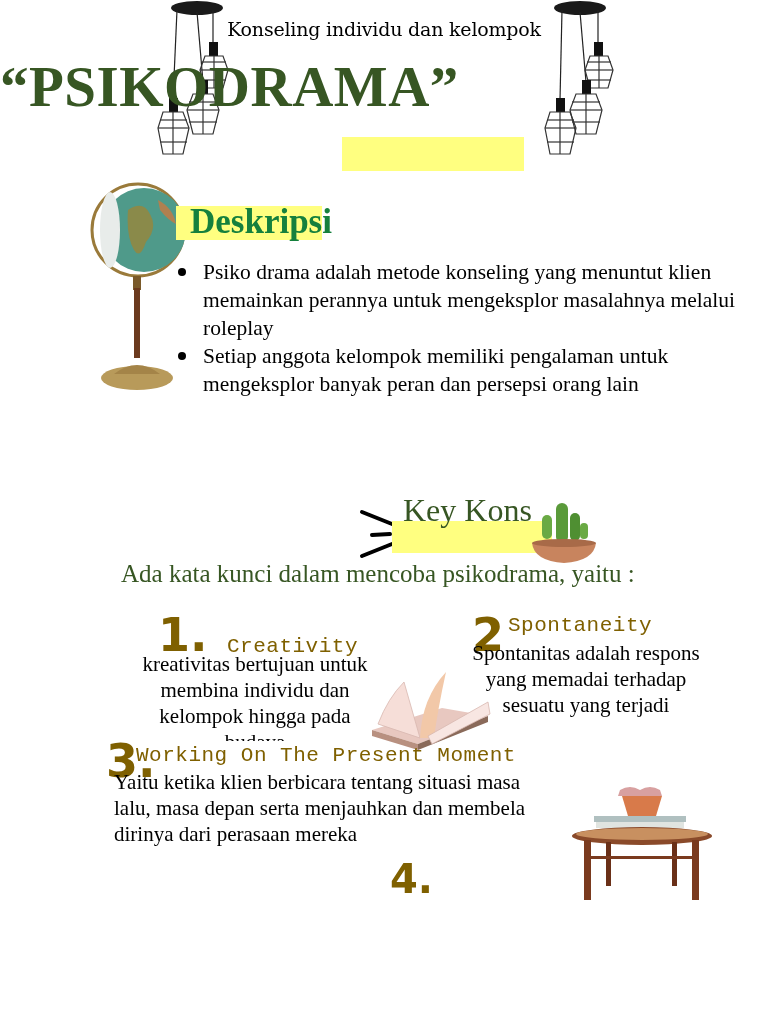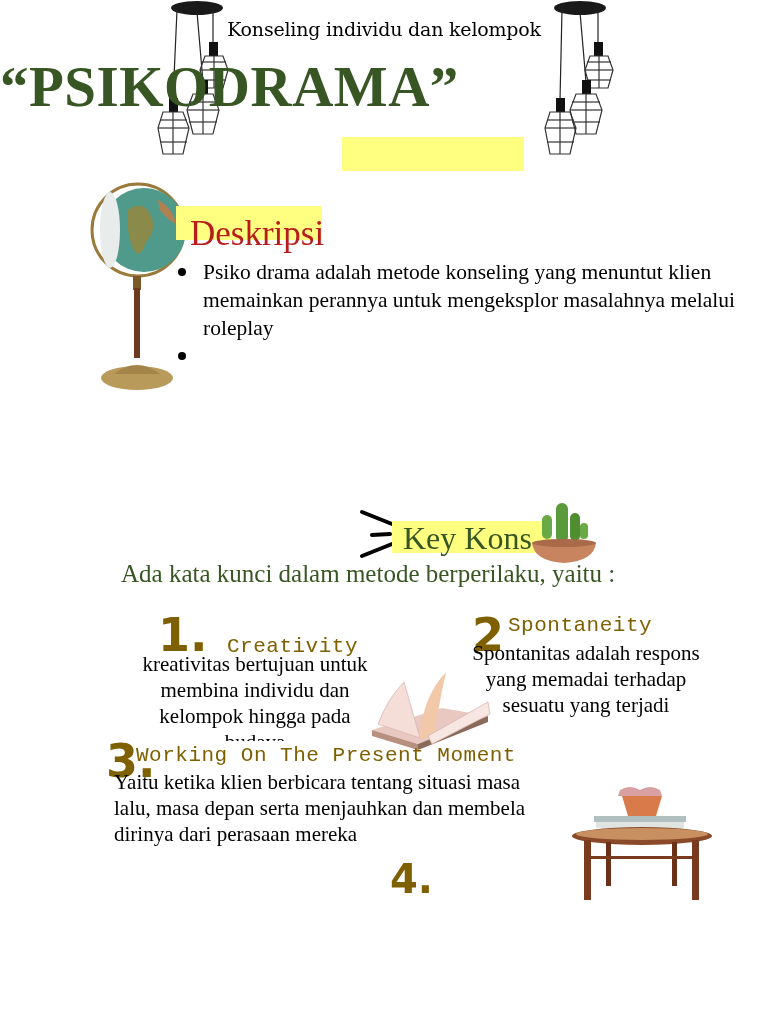--- a/index.html
+++ b/index.html
@@ -9,30 +9,30 @@
 
     .subtitle { left: 0; width: 768px; top: 18px; text-align: center; font-size: 19px;
                 font-family: "DejaVu Serif", serif; letter-spacing: -0.2px; }
     .title { left: 0; width: 768px; top: 52px; font-size: 57px; font-weight: bold;
              color: #375623; letter-spacing: 0.5px; line-height: 70px; }
     .yellow-box { left: 342px; top: 137px; width: 182px; height: 34px; }
 
     .lamp { top: 0; width: 80px; height: 160px; }
 
     .desk-highlight { left: 176px; top: 206px; width: 146px; height: 34px; }
-    .desk-title { left: 190px; top: 214px; font-size: 35px; color: #b91c1c; }
+    .desk-title { left: 190px; top: 202px; font-size: 35px; color: #15803d; font-weight: bold; }
 
     .bullets { left: 175px; top: 258px; width: 560px; margin: 0; padding: 0; list-style: none;
                font-size: 21.5px; line-height: 28px; }
     .bullets li { position: relative; padding-left: 28px; }
     .bullets li .dot { position: absolute; left: 3px; top: 10px; width: 8px; height: 8px;
                        border-radius: 50%; background: #000; }
 
     .key-highlight { left: 392px; top: 521px; width: 160px; height: 32px; }
-    .key-title { left: 403px; top: 520px; font-size: 32px; color: #375623; }
+    .key-title { left: 403px; top: 492px; font-size: 32px; color: #375623; }
     .key-intro { left: 121px; top: 560px; font-size: 25px; color: #375623; }
 
     .num { font-family: "DejaVu Sans", sans-serif; font-weight: bold; color: #7f6000; font-size: 46px; line-height: 46px; }
     .mono-head { font-family: "Liberation Mono", monospace; color: #7f6000; font-size: 21px; letter-spacing: 0.5px; }
     .body-text { font-size: 21px; line-height: 26px; }
 
     .k1-num { left: 158px; top: 612px; }
     .k1-head { left: 183px; top: 635px; margin-left: 44px; }
     .k1-body { left: 140px; top: 651px; width: 230px; height: 90px; text-align: center; overflow: hidden; }
 
@@ -129,41 +129,41 @@
   <rect x="46" y="108" width="6" height="70" fill="#6b3a1e"></rect>
   <ellipse cx="49" cy="198" rx="36" ry="12" fill="#b89a5a"></ellipse>
   <path d="M26 194 Q49 176 72 194 Z" fill="#a48448"></path>
 </svg>
 
 <div class="abs desk-highlight" style="background:#ffff80;"></div>
 <div class="abs desk-title">Deskripsi</div>
 
 <ul class="abs bullets">
   <li><span class="dot"></span><span>Psiko drama adalah metode konseling yang menuntut klien memainkan perannya untuk mengeksplor masalahnya melalui roleplay</span></li>
-  <li><span class="dot"></span></li>
+  <li><span class="dot"></span><span>Setiap anggota kelompok memiliki pengalaman untuk mengeksplor banyak peran  dan persepsi orang lain</span></li>
 </ul>
 
 <svg class="abs" style="left:358px; top:508px; width:40px; height:52px;" viewBox="0 0 40 52">
   <line x1="4" y1="4" x2="34" y2="16" stroke="#000" stroke-width="4" stroke-linecap="round"></line>
   <line x1="14" y1="27" x2="32" y2="26" stroke="#000" stroke-width="4" stroke-linecap="round"></line>
   <line x1="4" y1="48" x2="34" y2="36" stroke="#000" stroke-width="4" stroke-linecap="round"></line>
 </svg>
 <div class="abs key-highlight" style="background:#ffff80;"></div>
 <div class="abs key-title">Key Kons</div>
 
 <svg class="abs cactus" viewBox="0 0 72 72">
   <rect x="28" y="8" width="12" height="40" rx="6" fill="#5a9a3a"></rect>
   <rect x="14" y="20" width="10" height="24" rx="5" fill="#6aaa44"></rect>
   <rect x="42" y="18" width="10" height="28" rx="5" fill="#4f8f32"></rect>
   <rect x="52" y="28" width="8" height="16" rx="4" fill="#6aaa44"></rect>
   <path d="M4 48 L68 48 Q66 66 36 68 Q6 66 4 48 Z" fill="#c8845e"></path>
   <ellipse cx="36" cy="48" rx="32" ry="4" fill="#a86a48"></ellipse>
 </svg>
 
-<div class="abs key-intro">Ada kata kunci dalam metode berperilaku, yaitu :</div>
+<div class="abs key-intro">Ada kata kunci dalam mencoba psikodrama, yaitu :</div>
 
 <div class="abs num k1-num">1.</div>
 <div class="abs mono-head k1-head">Creativity</div>
 <div class="abs body-text k1-body">kreativitas bertujuan untuk membina individu dan kelompok hingga pada budaya</div>
 
 <svg class="abs book" viewBox="0 0 124 82">
   <path d="M4 62 L50 76 L120 48 L74 40 Z" fill="#e8c8c0"></path>
   <path d="M4 62 L4 68 L50 82 L50 76 Z" fill="#b89080"></path>
   <path d="M50 76 L50 82 L120 54 L120 48 Z" fill="#8a6a5a"></path>
   <path d="M10 56 Q20 30 36 14 L52 70 Z" fill="#f6ded8" stroke="#d8b8b0" stroke-width="0.8"></path>

